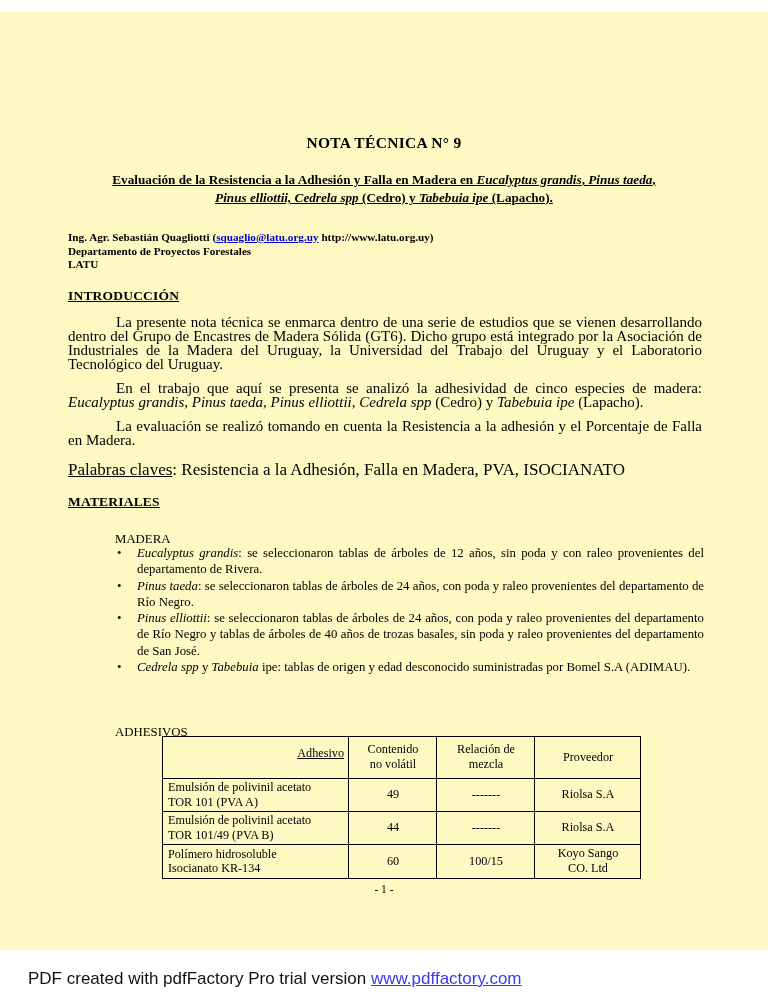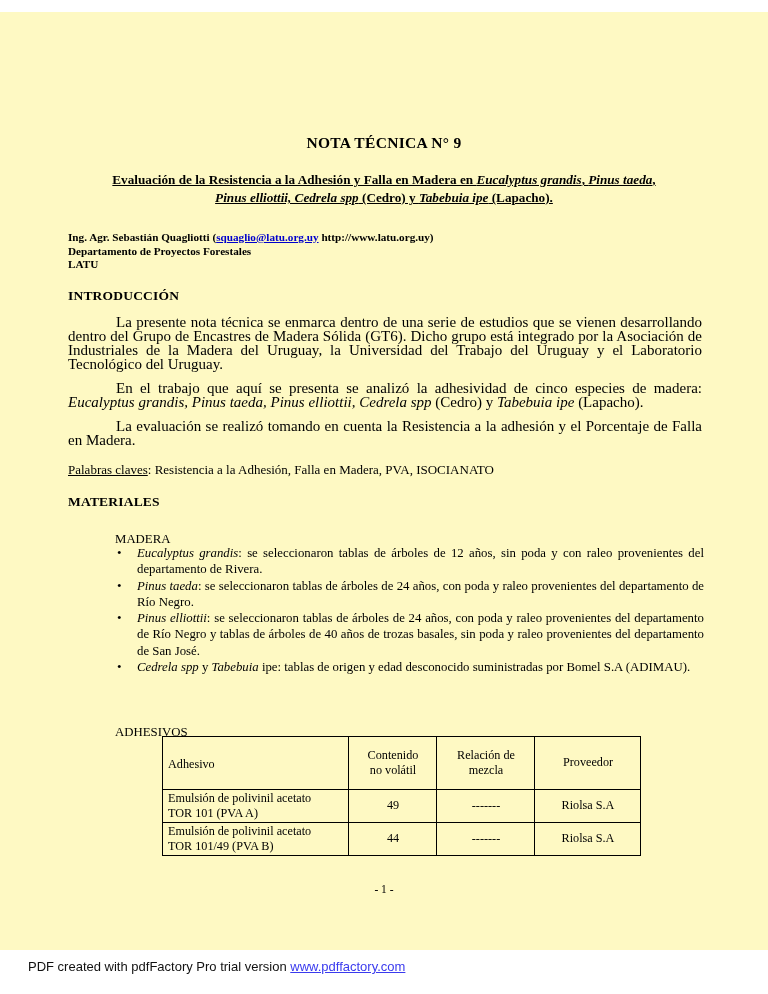--- a/index.html
+++ b/index.html
@@ -60,20 +60,21 @@
     color: #0000cc;
     text-decoration: underline;
   }
 
   
   .section-h {
     position: absolute;
     left: 68px;
     font-size: 13.5px;
     font-weight: bold;
+    text-decoration: underline;
     letter-spacing: 0.2px;
   }
   #h-intro { top: 276px; }
   #h-materiales { top: 482px; }
 
   
   .para {
     position: absolute;
     left: 68px;
     width: 634px;
@@ -85,21 +86,21 @@
   .para i { font-style: italic; }
   .para .indent { display: inline-block; width: 48px; }
 
   #p1 { top: 303px; }
   #p2 { top: 369px; }
   #p3 { top: 407px; }
 
   .keywords {
     position: absolute;
     left: 68px; top: 450px;
-    font-size: 13px;
+    font-size: 17px;
     line-height: 16.3px;
   }
   .keywords .u { text-decoration: underline; }
 
   
   .sub-h {
     position: absolute;
     left: 115px;
     font-size: 12.8px;
     line-height: 16.3px;
@@ -156,21 +157,21 @@
     border: 1px solid #000000;
     padding: 1px 4px 2px 5px;
     vertical-align: middle;
     font-weight: normal;
   }
   table.adh .c-adhesivo { width: 176px; text-align: left; }
   table.adh .c-cont     { width: 78px;  text-align: center; }
   table.adh .c-rel      { width: 88px;  text-align: center; }
   table.adh .c-prov     { width: 96px;  text-align: center; }
   table.adh thead td { text-align: center; height: 30px; }
-  table.adh thead td.c-adhesivo { text-align: left; vertical-align: top; padding-top: 20px; }
+  table.adh thead td.c-adhesivo { text-align: right; vertical-align: top; padding-top: 9px; text-decoration: underline; }
   table.adh tbody td { height: 27px; }
   table.adh tbody td.c-adhesivo { line-height: 14.5px; }
 
   
   .page-num {
     position: absolute;
     left: 0; top: 871px;
     width: 768px;
     text-align: center;
     font-size: 11.5px;
@@ -188,23 +189,23 @@
   .banner {
     position: absolute;
     left: 0; top: 950px;
     width: 768px;
     height: 44px;
     background: #ffffff;
     border-top: 1px solid #ffffff;
   }
   .banner-text {
     position: absolute;
-    left: 28px; top: 8px;
+    left: 28px; top: 18px;
     font-family: "Liberation Sans", "DejaVu Sans", sans-serif;
-    font-size: 13px;
+    font-size: 17px;
     color: #111111;
     white-space: nowrap;
   }
   .banner-text .url {
     color: #3a3aee;
     text-decoration: underline;
   }
 </style>
 </head>
 <body>
@@ -263,20 +264,26 @@
           <td class="c-cont">49</td>
           <td class="c-rel">-------</td>
           <td class="c-prov">Riolsa S.A</td>
         </tr>
         <tr>
           <td class="c-adhesivo"><span>Emulsión de polivinil acetato</span><br><span>TOR 101/49   (PVA B)</span></td>
           <td class="c-cont">44</td>
           <td class="c-rel">-------</td>
           <td class="c-prov">Riolsa S.A</td>
         </tr>
+        <tr>
+          <td class="c-adhesivo"><span>Polímero hidrosoluble</span><br><span>Isocianato KR-134</span></td>
+          <td class="c-cont">60</td>
+          <td class="c-rel">100/15</td>
+          <td class="c-prov"><span>Koyo Sango</span><br><span>CO. Ltd</span></td>
+        </tr>
       </tbody>
     </table>
   </div>
 
   <div class="page-num">- 1 -</div>
 
 </div>
 
 <div class="banner">
   <div class="banner-text"><span>PDF created with pdfFactory Pro trial version </span><span class="url">www.pdffactory.com</span></div>

